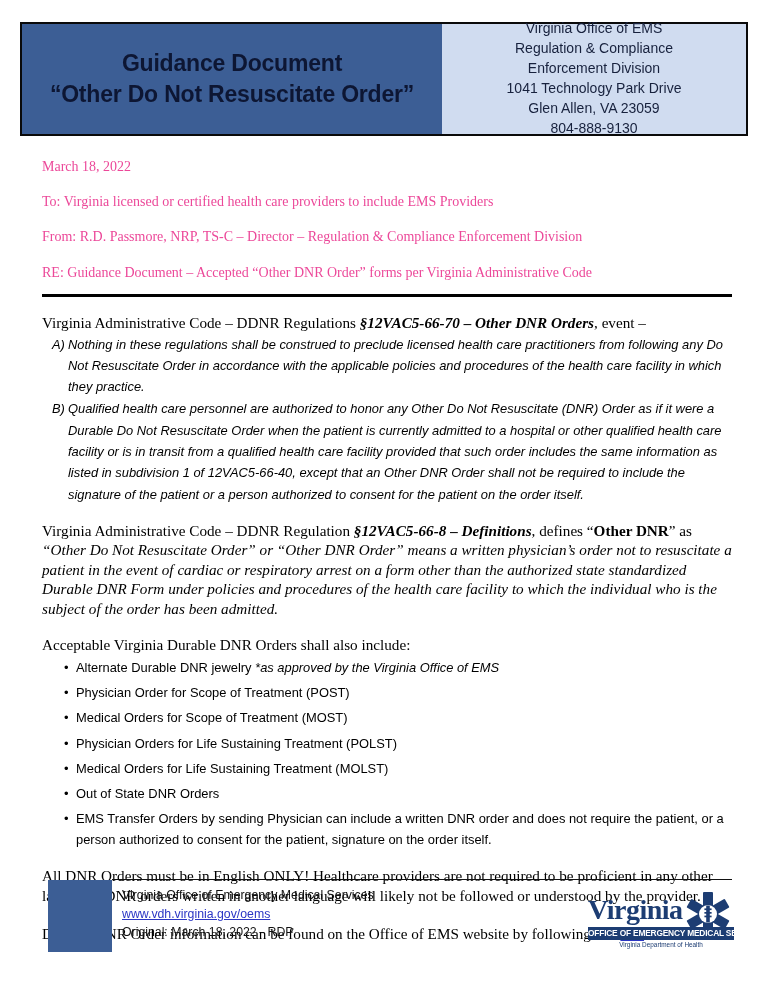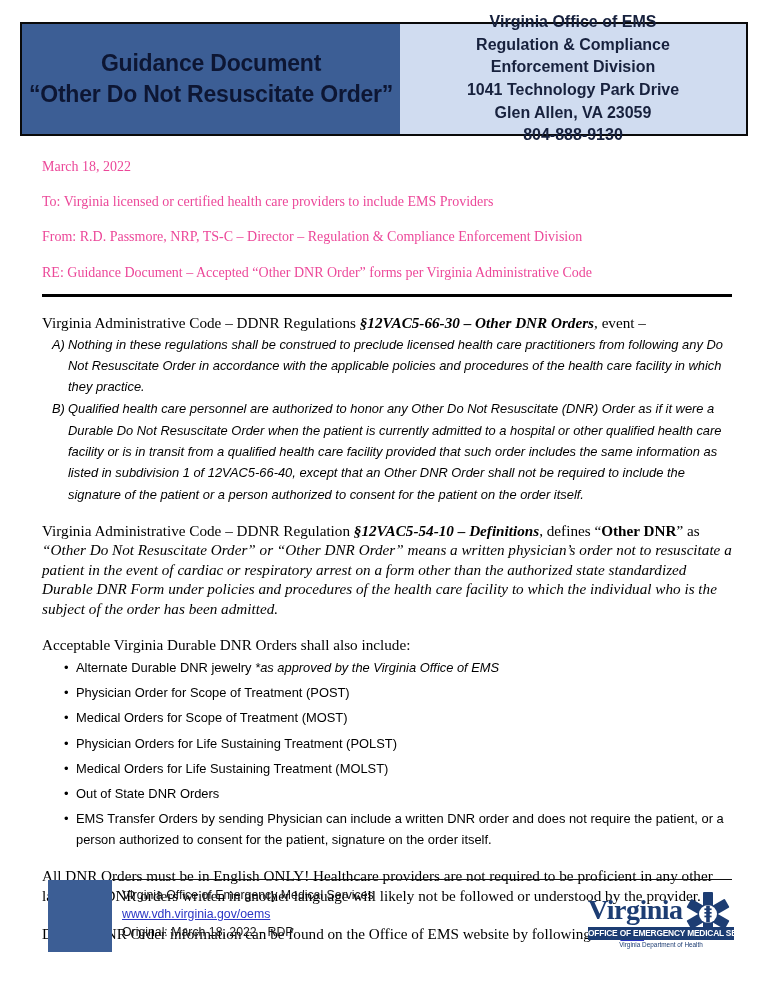--- a/index.html
+++ b/index.html
@@ -30,21 +30,21 @@
     left: 20px;
     top: 22px;
     width: 728px;
     height: 114px;
     border: 2px solid #0a0a0a;
     box-sizing: border-box;
     display: flex;
     background: #ffffff;
   }
   .header-title-panel {
-    width: 378px;
+    width: 420px;
     background: #3c5e95;
     display: flex;
     flex-direction: column;
     align-items: center;
     justify-content: center;
     box-sizing: border-box;
     padding: 2px 8px;
   }
   .header-title-line {
     font-family: "Liberation Sans", sans-serif;
@@ -61,22 +61,22 @@
     background: #d0dcf0;
     display: flex;
     flex-direction: column;
     align-items: center;
     justify-content: center;
     box-sizing: border-box;
     padding: 2px 4px;
   }
   .header-addr-line {
     font-family: "Liberation Sans", sans-serif;
-    font-size: 16px;
-    font-weight: bold;
+    font-size: 14px;
+    font-weight: normal;
     color: #17213d;
     line-height: 1.42;
     white-space: nowrap;
   }
 
   
   .letter {
     position: absolute;
     left: 42px;
     top: 158px;
@@ -304,35 +304,35 @@
     <div class="letter-line">March 18, 2022</div>
     <div class="letter-line">To: Virginia licensed or certified health care providers to include EMS Providers</div>
     <div class="letter-line">From: R.D. Passmore, NRP, TS-C – Director – Regulation &amp; Compliance Enforcement Division</div>
     <div class="letter-line">RE: Guidance Document – Accepted “Other DNR Order” forms per Virginia Administrative Code</div>
   </div>
 
   <div class="rule-thick"></div>
 
   <div class="body-area">
 
-    <div class="para-serif"><span>Virginia Administrative Code – DDNR Regulations </span><span class="cite">§12VAC5-66-30 – Other DNR Orders</span><span>, event –</span></div>
+    <div class="para-serif"><span>Virginia Administrative Code – DDNR Regulations </span><span class="cite">§12VAC5-66-70 – Other DNR Orders</span><span>, event –</span></div>
 
     <ul class="alpha-list">
       <li class="alpha-item">
         <span class="alpha-marker">A)</span>
         <span class="alpha-text">Nothing in these regulations shall be construed to preclude licensed health care practitioners from following any Do Not Resuscitate Order in accordance with the applicable policies and procedures of the health care facility in which they practice.</span>
       </li>
       <li class="alpha-item">
         <span class="alpha-marker">B)</span>
         <span class="alpha-text">Qualified health care personnel are authorized to honor any Other Do Not Resuscitate (DNR) Order as if it were a Durable Do Not Resuscitate Order when the patient is currently admitted to a hospital or other qualified health care facility or is in transit from a qualified health care facility provided that such order includes the same information as listed in subdivision 1 of 12VAC5-66-40, except that an Other DNR Order shall not be required to include the signature of the patient or a person authorized to consent for the patient on the order itself.</span>
       </li>
     </ul>
 
     <div class="def-block">
-      <div class="para-serif"><span>Virginia Administrative Code – DDNR Regulation </span><span class="cite">§12VAC5-54-10 – Definitions</span><span>, defines “</span><b>Other DNR</b><span>” as</span></div>
+      <div class="para-serif"><span>Virginia Administrative Code – DDNR Regulation </span><span class="cite">§12VAC5-66-8 – Definitions</span><span>, defines “</span><b>Other DNR</b><span>” as</span></div>
       <div class="para-serif defbody">“Other Do Not Resuscitate Order” or “Other DNR Order” means a written physician’s order not to resuscitate a patient in the event of cardiac or respiratory arrest on a form other than the authorized state standardized Durable DNR Form under policies and procedures of the health care facility to which the individual who is the subject of the order has been admitted.</div>
     </div>
 
     <div class="accept-block">
       <div class="para-serif">Acceptable Virginia Durable DNR Orders shall also include:</div>
       <ul class="bullet-list">
         <li class="bullet-item">
           <span class="bullet-dot">•</span>
           <span class="bullet-text"><span>Alternate Durable DNR jewelry </span><i>*as approved by the Virginia Office of EMS</i></span>
         </li>

